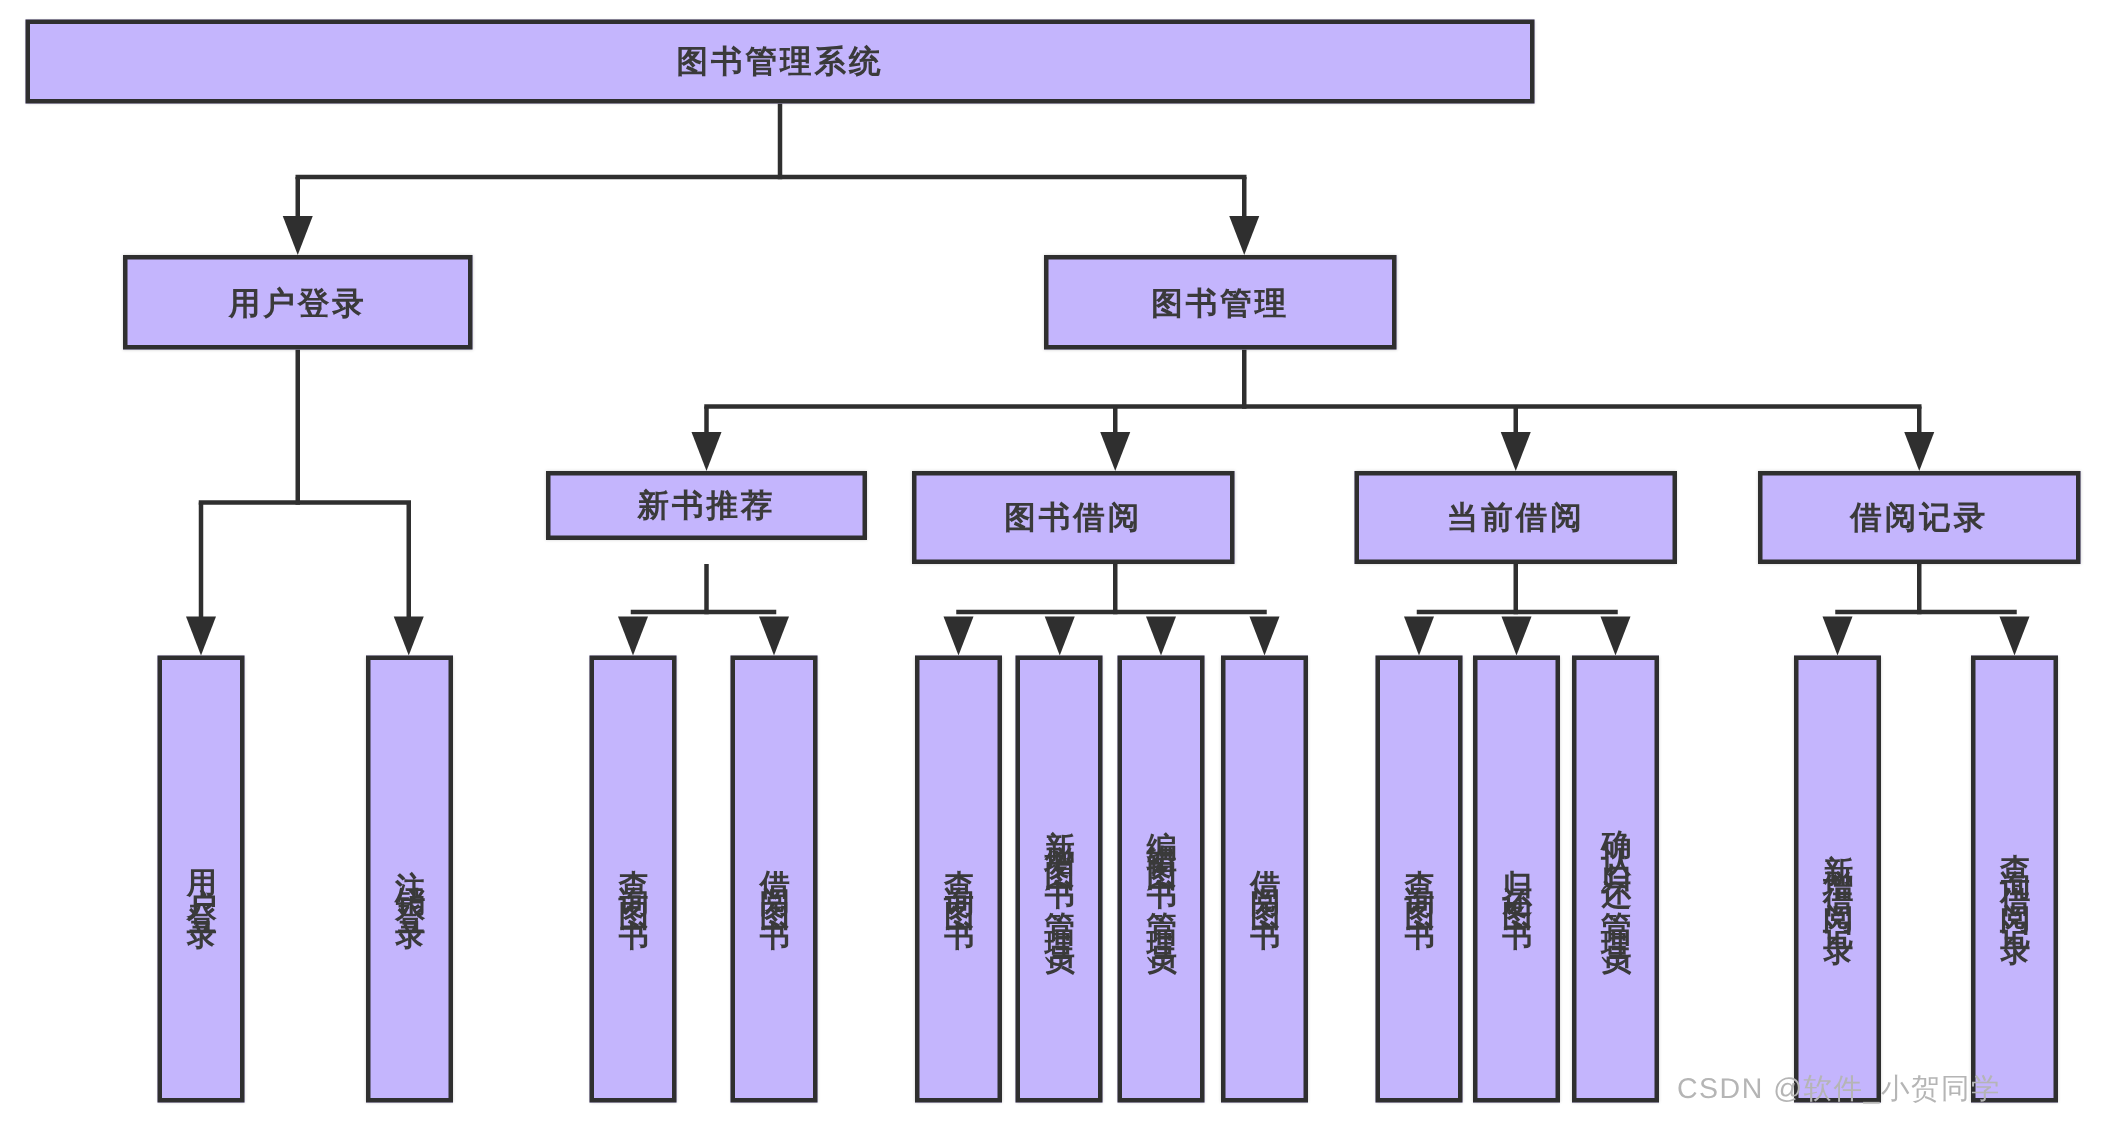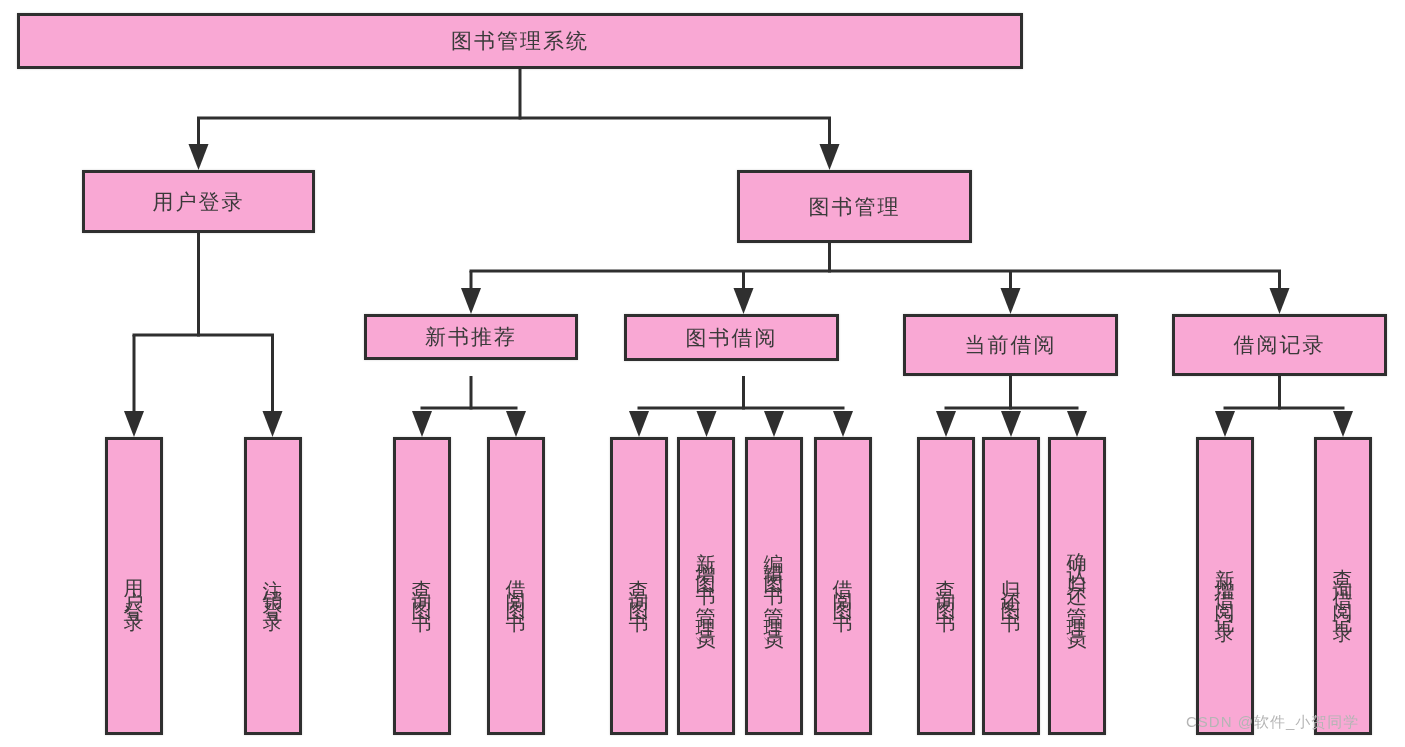--- a/index.html
+++ b/index.html
@@ -17,43 +17,44 @@
     overflow: hidden;
     font-family: "Liberation Sans", sans-serif;
   }
   svg.wires { position: absolute; left: 0; top: 0; }
   svg.wires line { stroke: var(--line); stroke-width: 3; }
   svg.wires polygon { fill: var(--line); }
   .hbox, .vbox {
     position: absolute;
     box-sizing: border-box;
     border: 3px solid var(--line);
-    background: #f9a8d4;
+    background: #c4b5fd;
     display: flex;
     align-items: center;
     justify-content: center;
     color: var(--text);
     box-shadow: 0 0 2px rgba(0,0,0,0.18);
+    font-weight: bold;
   }
   .hbox { font-size: 21px; letter-spacing: 2px; white-space: nowrap; }
   .vbox {
     top: 437px;
     width: 58px;
     height: 298px;
     writing-mode: vertical-rl;
     text-orientation: mixed;
     font-size: 20px;
     letter-spacing: 11px;
     line-height: 1;
   }
   .watermark {
     position: absolute;
-    left: 1186px;
+    left: 1118px;
     top: 713px;
-    font-size: 15px;
+    font-size: 19px;
     letter-spacing: 1px;
     color: var(--watermark);
     white-space: nowrap;
     z-index: 5;
   }
 </style>
 </head>
 <body>
 
 <div class="stage">
@@ -113,24 +114,24 @@
       <line x1="1279.5" y1="376" x2="1279.5" y2="409.5"></line>
       <line x1="1223.5" y1="408" x2="1344.5" y2="408"></line>
       <polygon points="1215,411 1235,411 1225,437"></polygon>
       <polygon points="1333,411 1353,411 1343,437"></polygon>
     </g>
   </svg>
 
   <div class="hbox" style="left:17px; top:13px; width:1006px; height:56px">图书管理系统</div>
 
   <div class="hbox" style="left:82px; top:170px; width:233px; height:63px">用户登录</div>
-  <div class="hbox" style="left:737px; top:170px; width:235px; height:73px">图书管理</div>
+  <div class="hbox" style="left:696px; top:170px; width:235px; height:63px">图书管理</div>
 
   <div class="hbox" style="left:364px; top:314px; width:214px; height:46px">新书推荐</div>
-  <div class="hbox" style="left:624px; top:314px; width:215px; height:47px">图书借阅</div>
+  <div class="hbox" style="left:608px; top:314px; width:215px; height:62px">图书借阅</div>
   <div class="hbox" style="left:1172px; top:314px; width:215px; height:62px">借阅记录</div>
   <div class="hbox" style="left:903px; top:314px; width:215px; height:62px">当前借阅</div>
 
   <div class="vbox" style="left:105px">用户登录</div>
   <div class="vbox" style="left:244px">注销登录</div>
 
   <div class="vbox" style="left:393px">查询图书</div>
   <div class="vbox" style="left:487px">借阅图书</div>
 
   <div class="vbox" style="left:610px">查询图书</div>

